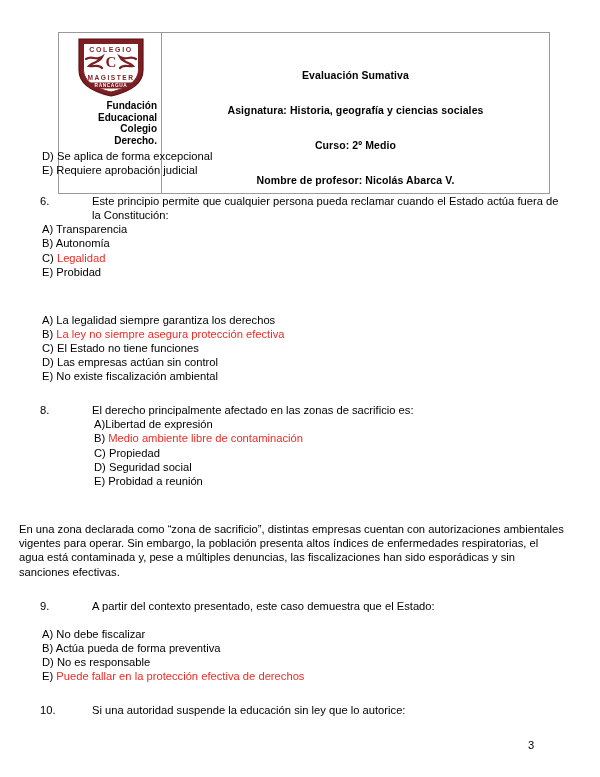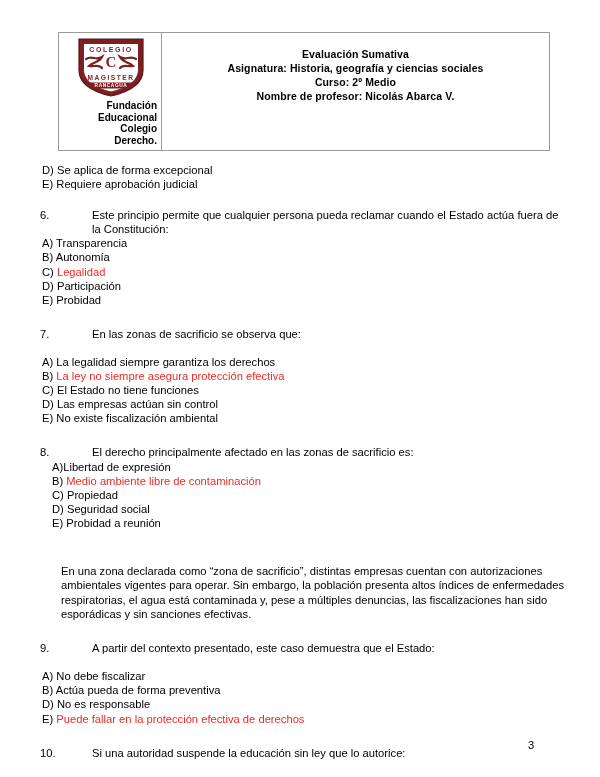--- a/index.html
+++ b/index.html
@@ -46,20 +46,21 @@
     padding: 14px 6px 6px 6px !important;
     text-align: center;
     vertical-align: top;
   }
   .title-line {
     font-size: 10.5px;
     font-weight: bold;
     line-height: 14px;
     color: #000;
     letter-spacing: 0.1px;
+    margin-top: 21px;
   }
 
   
   .crest {
     width: 72px;
     height: 62px;
     margin: 0 auto 2px auto;
     position: relative;
   }
   .crest svg { display: block; }
@@ -70,21 +71,21 @@
     line-height: 11.6px;
     color: #000;
     text-align: right;
     padding-left: 2px;
   }
 
   
   .body-area {
     position: absolute;
     left: 0;
-    top: 163px;
+    top: 149px;
     width: 600px;
   }
   .ln {
     font-size: 11.2px;
     line-height: 14.1px;
     color: #000;
     padding-left: 42px;
     padding-right: 34px;
     white-space: pre-wrap;
   }
@@ -95,30 +96,30 @@
     font-size: 11.2px;
     line-height: 14.1px;
     padding-left: 92px;
     padding-right: 34px;
     text-indent: -26px;
     color: #000;
   }
   .qitem .qnum { display: inline-block; width: 26px; }
 
   .indented {
-    padding-left: 52px;
+    padding-left: 94px;
     padding-right: 34px;
     font-size: 11.2px;
     line-height: 14.1px;
   }
 
   .para {
     font-size: 11.2px;
     line-height: 14.3px;
-    padding-left: 61px;
+    padding-left: 19px;
     padding-right: 34px;
     color: #000;
     text-align: left;
   }
   .sp-10 { height: 10px; }
   .sp-14 { height: 14px; }
   .sp-17 { height: 17px; }
   .sp-20 { height: 20px; }
   .sp-24 { height: 24px; }
 
@@ -175,26 +176,24 @@
 
     <div class="ln"><span class="opt-letter">D)</span> <span>Se aplica de forma excepcional</span></div>
     <div class="ln"><span class="opt-letter">E)</span> <span>Requiere aprobación judicial</span></div>
 
     <div class="sp-17"></div>
 
     <div class="qitem"><span class="qnum">6.</span><span>Este principio permite que cualquier persona pueda reclamar cuando el Estado actúa fuera de la Constitución:</span></div>
     <div class="ln"><span class="opt-letter">A)</span> <span>Transparencia</span></div>
     <div class="ln"><span class="opt-letter">B)</span> <span>Autonomía</span></div>
     <div class="ln"><span class="opt-letter">C)</span> <span class="opt-red">Legalidad</span></div>
-    <div class="ln"><span class="opt-letter">D)</span> <span>Participación</span></div>
     <div class="ln"><span class="opt-letter">E)</span> <span>Probidad</span></div>
 
     <div class="sp-20"></div>
 
-    <div class="qitem"><span class="qnum">7.</span><span>En las zonas de sacrificio se observa que:</span></div>
     <div class="sp-14"></div>
     <div class="ln"><span class="opt-letter">A)</span> <span>La legalidad siempre garantiza los derechos</span></div>
     <div class="ln"><span class="opt-letter">B)</span> <span class="opt-red">La ley no siempre asegura protección efectiva</span></div>
     <div class="ln"><span class="opt-letter">C)</span> <span>El Estado no tiene funciones</span></div>
     <div class="ln"><span class="opt-letter">D)</span> <span>Las empresas actúan sin control</span></div>
     <div class="ln"><span class="opt-letter">E)</span> <span>No existe fiscalización ambiental</span></div>
 
     <div class="sp-20"></div>
 
     <div class="qitem"><span class="qnum">8.</span><span>El derecho principalmente afectado en las zonas de sacrificio es:</span></div>

